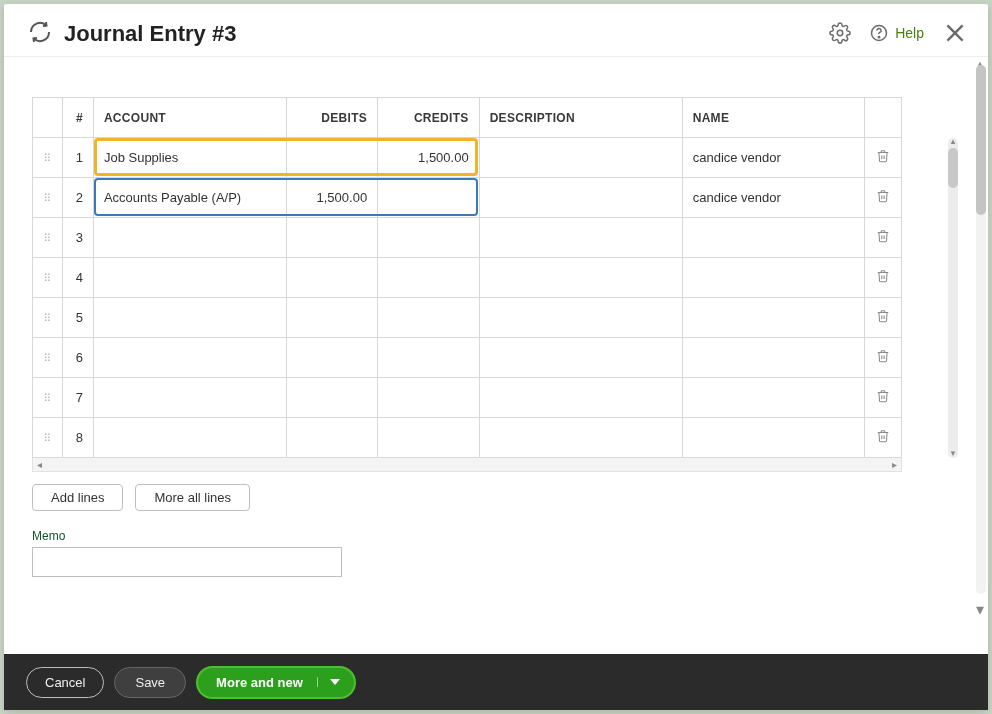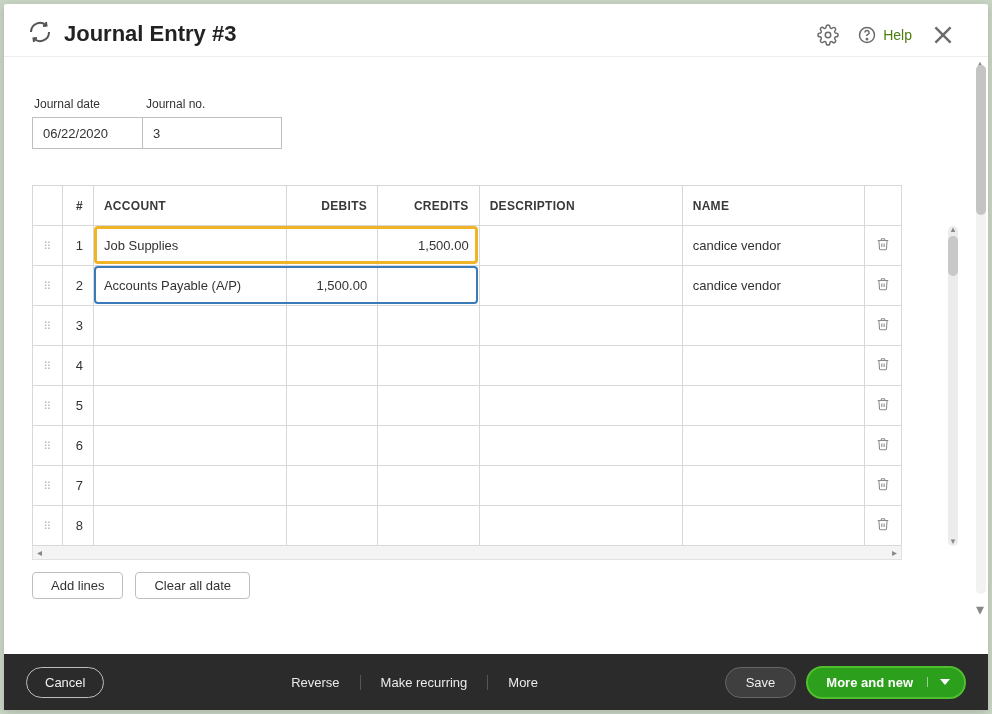--- a/index.html
+++ b/index.html
@@ -16,22 +16,22 @@
     top: 4px; left: 4px; right: 4px; bottom: 4px;
     background: #fff;
     display: flex;
     flex-direction: column;
     box-shadow: 0 2px 8px rgba(0,0,0,0.15);
     border-radius: 2px;
   }
   
   .header {
     display: flex;
-    align-items: flex-end;
-    padding: 16px 32px 8px 24px;
+    align-items: flex-start;
+    padding: 16px 20px 8px 24px;
   }
   .header-left { display: flex; align-items: center; gap: 12px; }
   .recur-icon svg { width: 24px; height: 24px; }
   .title { font-size: 22px; font-weight: 700; color: #222; }
   .header-right { margin-left: auto; display: flex; align-items: center; gap: 18px; }
   .icon-btn { cursor: pointer; display: flex; align-items: center; color: #6b6b6b; }
   .icon-btn svg { width: 22px; height: 22px; }
   .help-wrap { display: flex; align-items: center; gap: 6px; color: #4d7c0f; font-size: 14px; }
   .close-x svg { width: 26px; height: 26px; stroke: #6b6b6b; }
 
@@ -251,30 +251,20 @@
 
   <div class="content">
     <div class="scroll-arrow-top">▴</div>
     <div class="fake-scroll">
       <div class="fake-scroll-thumb-top"></div>
     </div>
     <div class="scroll-arrow-bottom">▾</div>
 
     <div class="content-inner">
 
-      <div class="top-fields">
-        <div class="field date">
-          <label class="field-label">Journal date</label>
-          <input class="field-input" value="06/22/2020" style="">
-        </div>
-        <div class="field jno">
-          <label class="field-label">Journal no.</label>
-          <input class="field-input" value="3" style="">
-        </div>
-      </div>
 
       <div class="table-wrap">
         <table class="jtable">
           <thead>
             <tr>
               <th class="col-drag"></th>
               <th class="col-num">#</th>
               <th class="col-acct">ACCOUNT</th>
               <th class="col-debit">DEBITS</th>
               <th class="col-credit">CREDITS</th>
@@ -433,38 +423,33 @@
           <div class="tbl-side-arrow down">▾</div>
         </div>
 
         <div class="tbl-scroll-area">
           <span class="tbl-scroll-left">◂</span>
           <span class="tbl-scroll-right">▸</span>
         </div>
 
         <div class="under-tbl-btns">
           <button class="pill-btn">Add lines</button>
-          <button class="pill-btn">Clear all date</button>
+          <button class="pill-btn">More all lines</button>
         </div>
 
         <div class="memo-label">Memo</div>
         <input class="memo-input" value="" style="">
       </div>
 
     </div>
   </div>
 
   <div class="footer">
     <div class="footer-left">
       <button class="btn-dark">Cancel</button>
-    </div>
-    <div class="footer-center">
-      <span class="footer-link">Reverse</span>
-      <span class="footer-link">Make recurring</span>
-      <span class="footer-link">More</span>
     </div>
     <div class="footer-right">
       <button class="btn-save">Save</button>
       <button class="btn-primary">
         <span>More and new</span>
         <span class="caret">
           <svg width="10" height="10" viewBox="0 0 10 10">
               <polygon points="0,2 10,2 5,8" fill="#fff"></polygon>
             </svg>
         </span>

